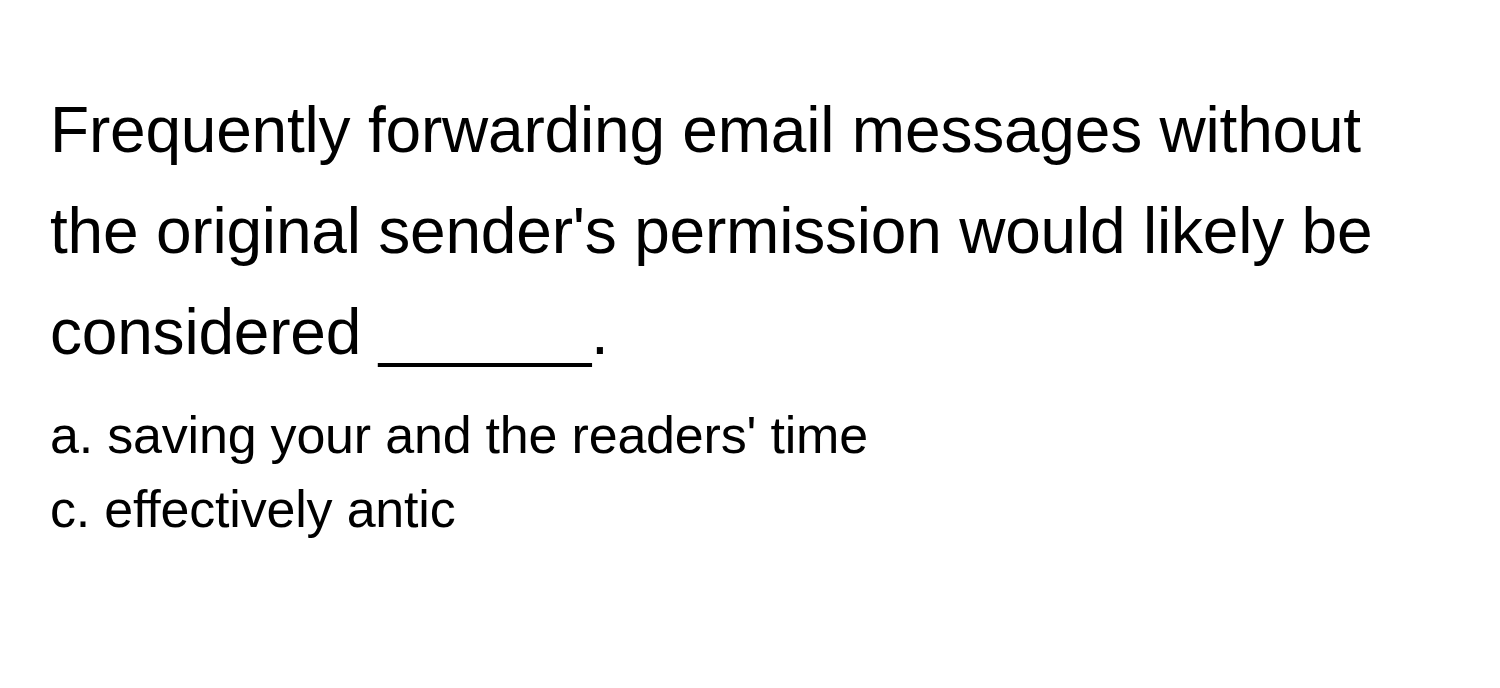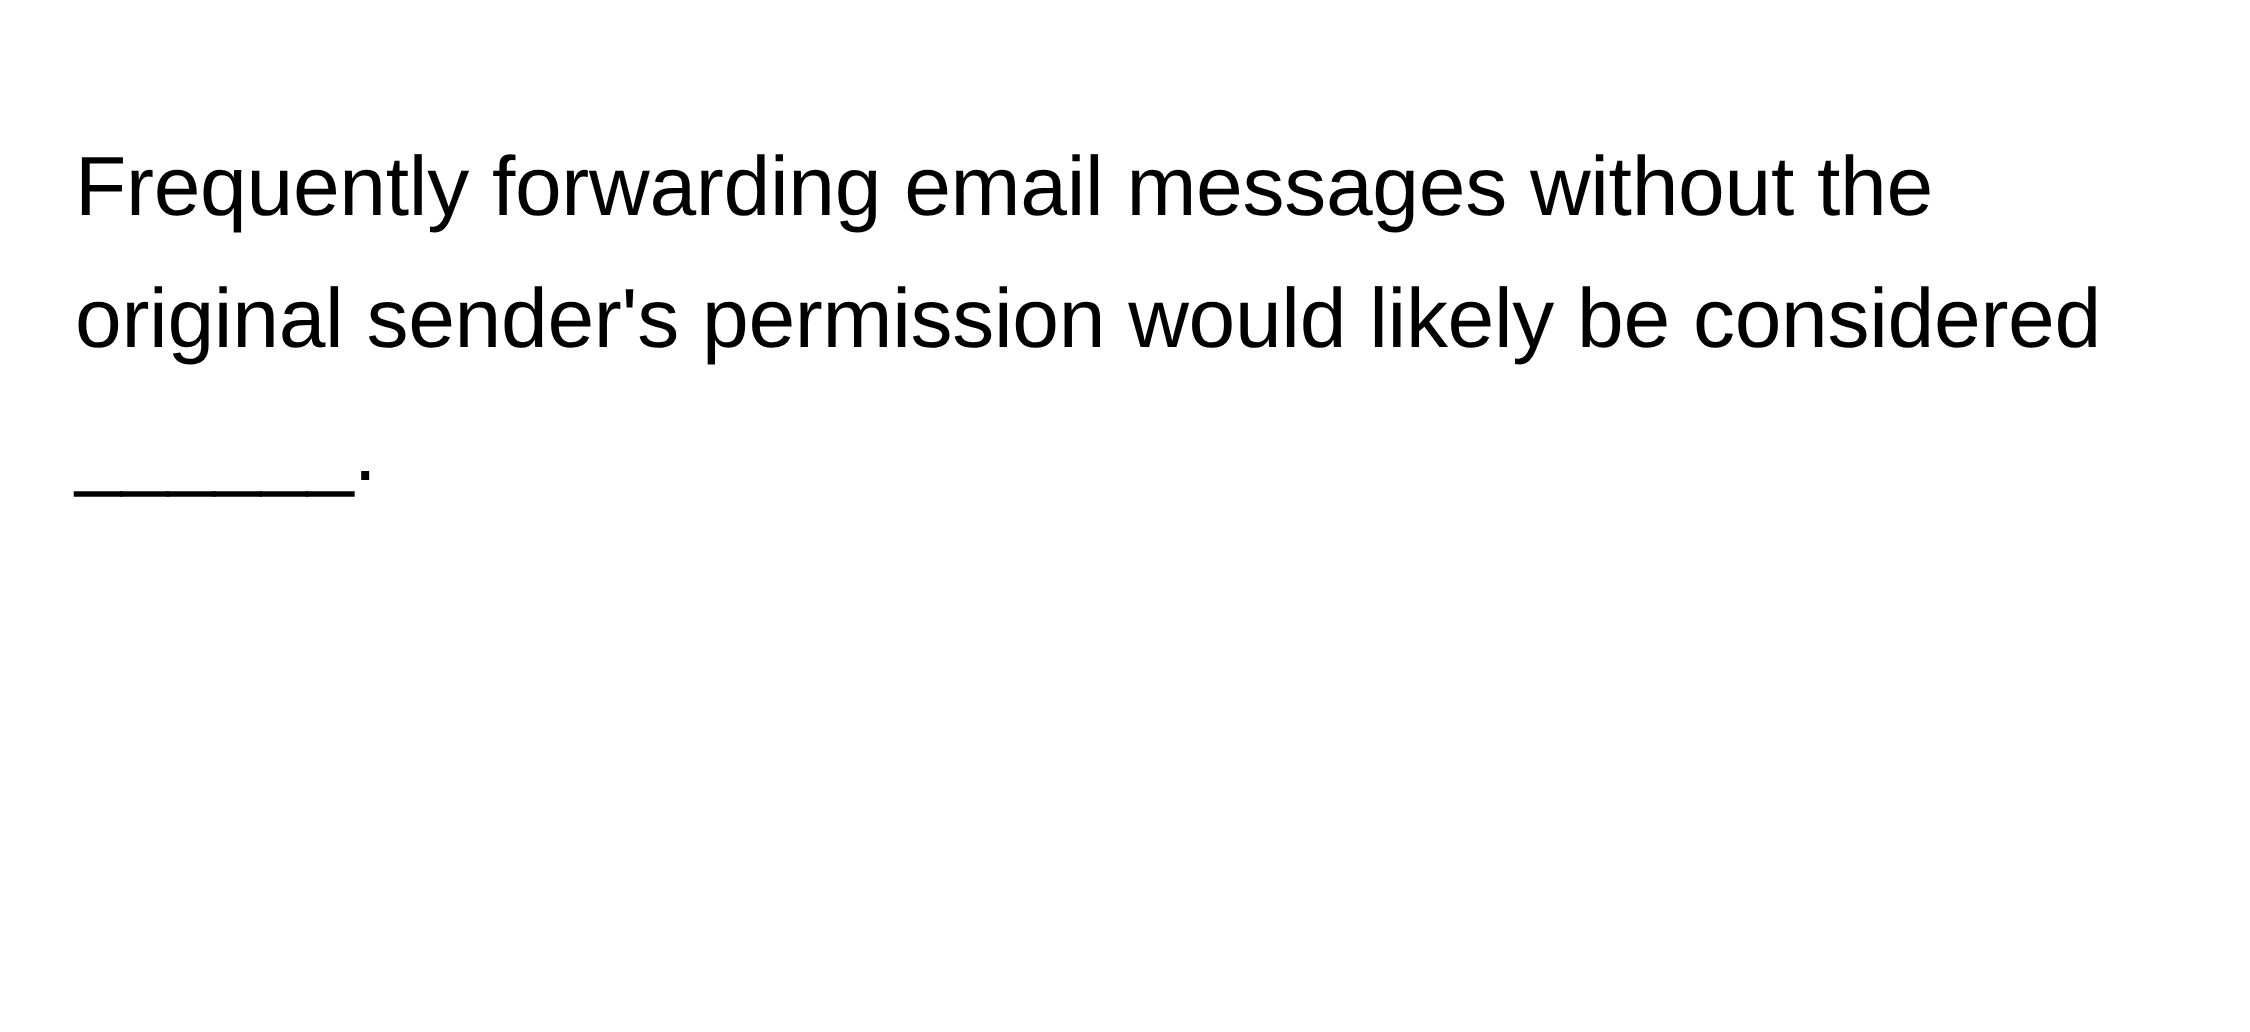--- a/index.html
+++ b/index.html
@@ -8,21 +8,21 @@
       box-sizing: border-box;
     }
     body {
       width: 1500px;
       height: 688px;
       background: #ffffff;
       font-family: -apple-system, BlinkMacSystemFont, "Segoe UI", Helvetica, Arial, sans-serif;
       padding: 80px 50px 0 50px;
     }
     .question-text {
-      font-size: 56px;
+      font-size: 64px;
       line-height: 1.58;
       color: #000000;
       font-weight: 400;
       letter-spacing: -0.2px;
     }
     .options {
       margin-top: 16px;
     }
     .option {
       font-size: 52px;
@@ -31,13 +31,19 @@
       font-weight: 400;
       letter-spacing: -0.2px;
     }
   </style>
 </head>
 <body>
 
 <div class="question-text">Frequently forwarding email messages without the original sender's permission would likely be considered ______.</div>
 
 <div class="options">
+  <div class="option">
+    <span>a</span>. <span>saving your and the readers' time</span>
+  </div>
+  <div class="option">
+    <span>c</span>. <span>effectively antic</span>
+  </div>
 </div>
 
 </body></html>

